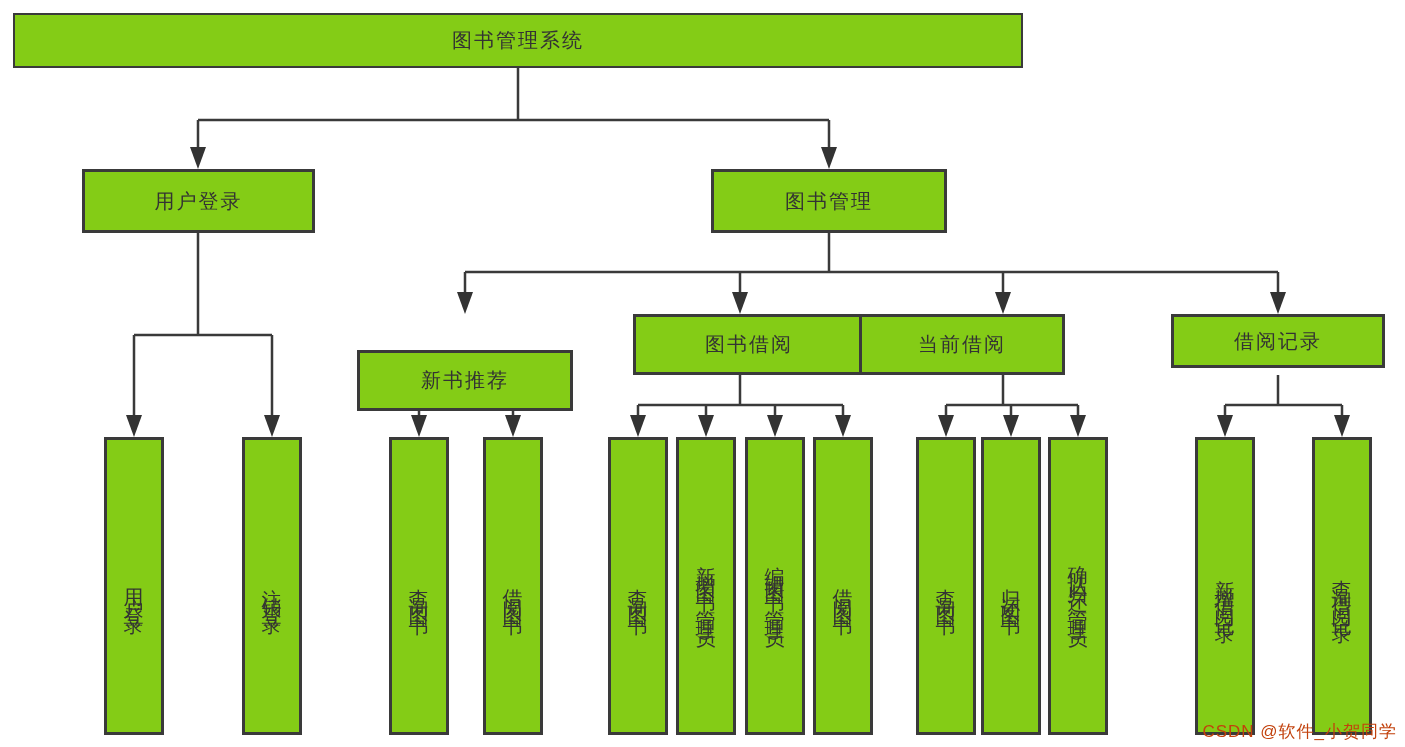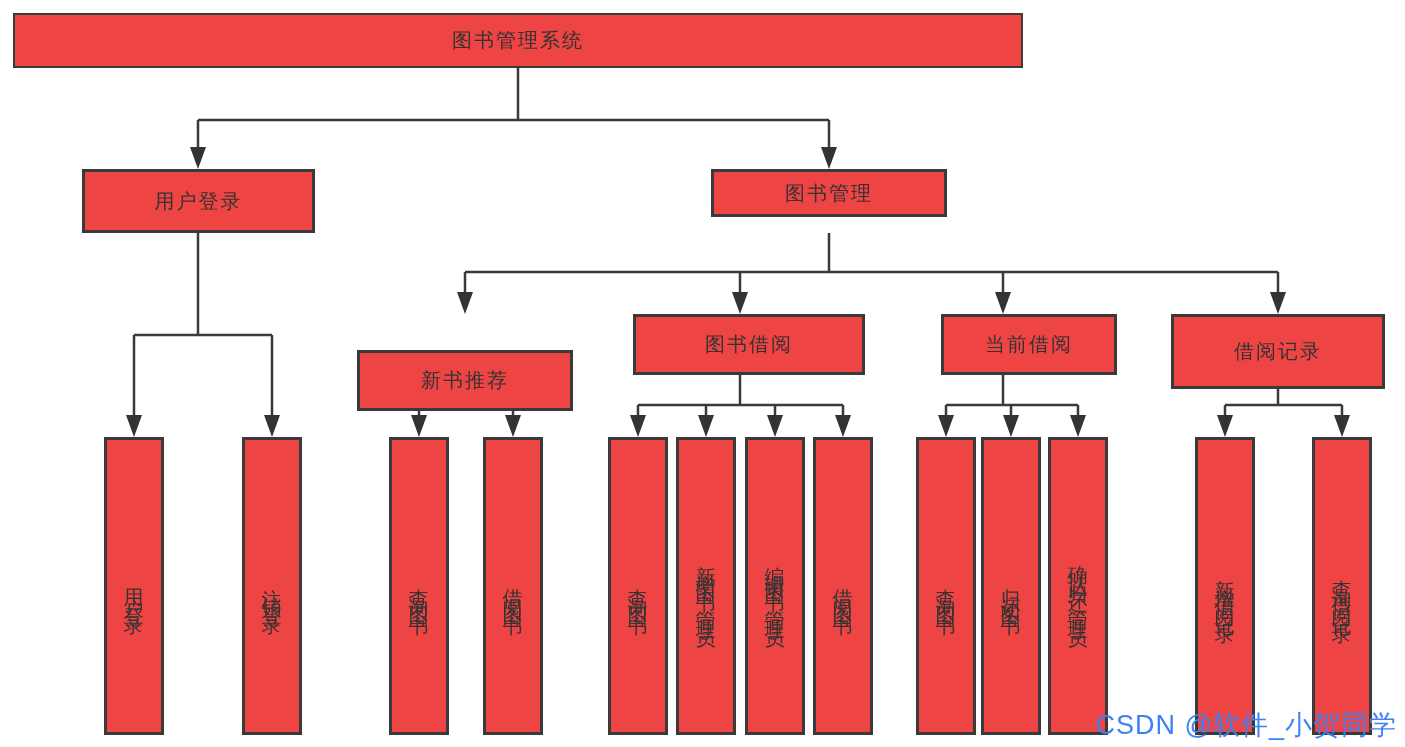--- a/index.html
+++ b/index.html
@@ -14,21 +14,21 @@
   .wires {
     position: absolute;
     left: 0; top: 0;
     width: 1405px; height: 747px;
     pointer-events: none;
   }
   .node {
     position: absolute;
     box-sizing: border-box;
     border: 3px solid #3a3a3a;
-    background: #ef4444;
+    background: #84cc16;
     display: flex;
     align-items: center;
     justify-content: center;
     color: #333333;
   }
   .node.root { border-width: 2.5px; }
   .hlabel {
     font-size: 20px;
     letter-spacing: 2px;
     color: #333333;
@@ -40,23 +40,23 @@
     font-size: 20px;
     line-height: 1;
     letter-spacing: 9px;
     color: #333333;
     margin-bottom: -9px; 
   }
   .watermark {
     position: absolute;
     right: 8px;
     bottom: 4px;
-    font-size: 27px;
+    font-size: 17px;
     letter-spacing: 1px;
-    color: #3b82f6;
+    color: #c2410c;
     white-space: nowrap;
   }
 </style>
 </head>
 <body>
 
 <div class="canvas">
 
   <svg class="wires" viewBox="0 0 1405 747" xmlns="http://www.w3.org/2000/svg">
     <g stroke="#3a3a3a" stroke-width="2.5" fill="none">
@@ -98,34 +98,34 @@
     </g>
   </svg>
 
   <div class="node root" style="left:13px; top:13px; width:1010px; height:55px;">
     <span class="hlabel">图书管理系统</span>
   </div>
 
   <div class="node" style="left:82px; top:169px; width:233px; height:64px;">
     <span class="hlabel">用户登录</span>
   </div>
-  <div class="node" style="left:711px; top:169px; width:236px; height:48px;">
+  <div class="node" style="left:711px; top:169px; width:236px; height:64px;">
     <span class="hlabel">图书管理</span>
   </div>
 
   <div class="node" style="left:357px; top:314px; width:216px; height:61px;margin-top:36px;">
     <span class="hlabel">新书推荐</span>
   </div>
   <div class="node" style="left:633px; top:314px; width:232px; height:61px;">
     <span class="hlabel">图书借阅</span>
   </div>
-  <div class="node" style="left:941px; top:314px; width:176px; height:61px;">
+  <div class="node" style="left:859px; top:314px; width:206px; height:61px;">
     <span class="hlabel">当前借阅</span>
   </div>
-  <div class="node" style="left:1171px; top:314px; width:214px; height:75px;">
+  <div class="node" style="left:1171px; top:314px; width:214px; height:54px;">
     <span class="hlabel">借阅记录</span>
   </div>
 
   <div class="node leaf" style="left:104px; top:437px; width:60px; height:298px;">
     <span class="vlabel">用户登录</span>
   </div>
   <div class="node leaf" style="left:242px; top:437px; width:60px; height:298px;">
     <span class="vlabel">注销登录</span>
   </div>
 

